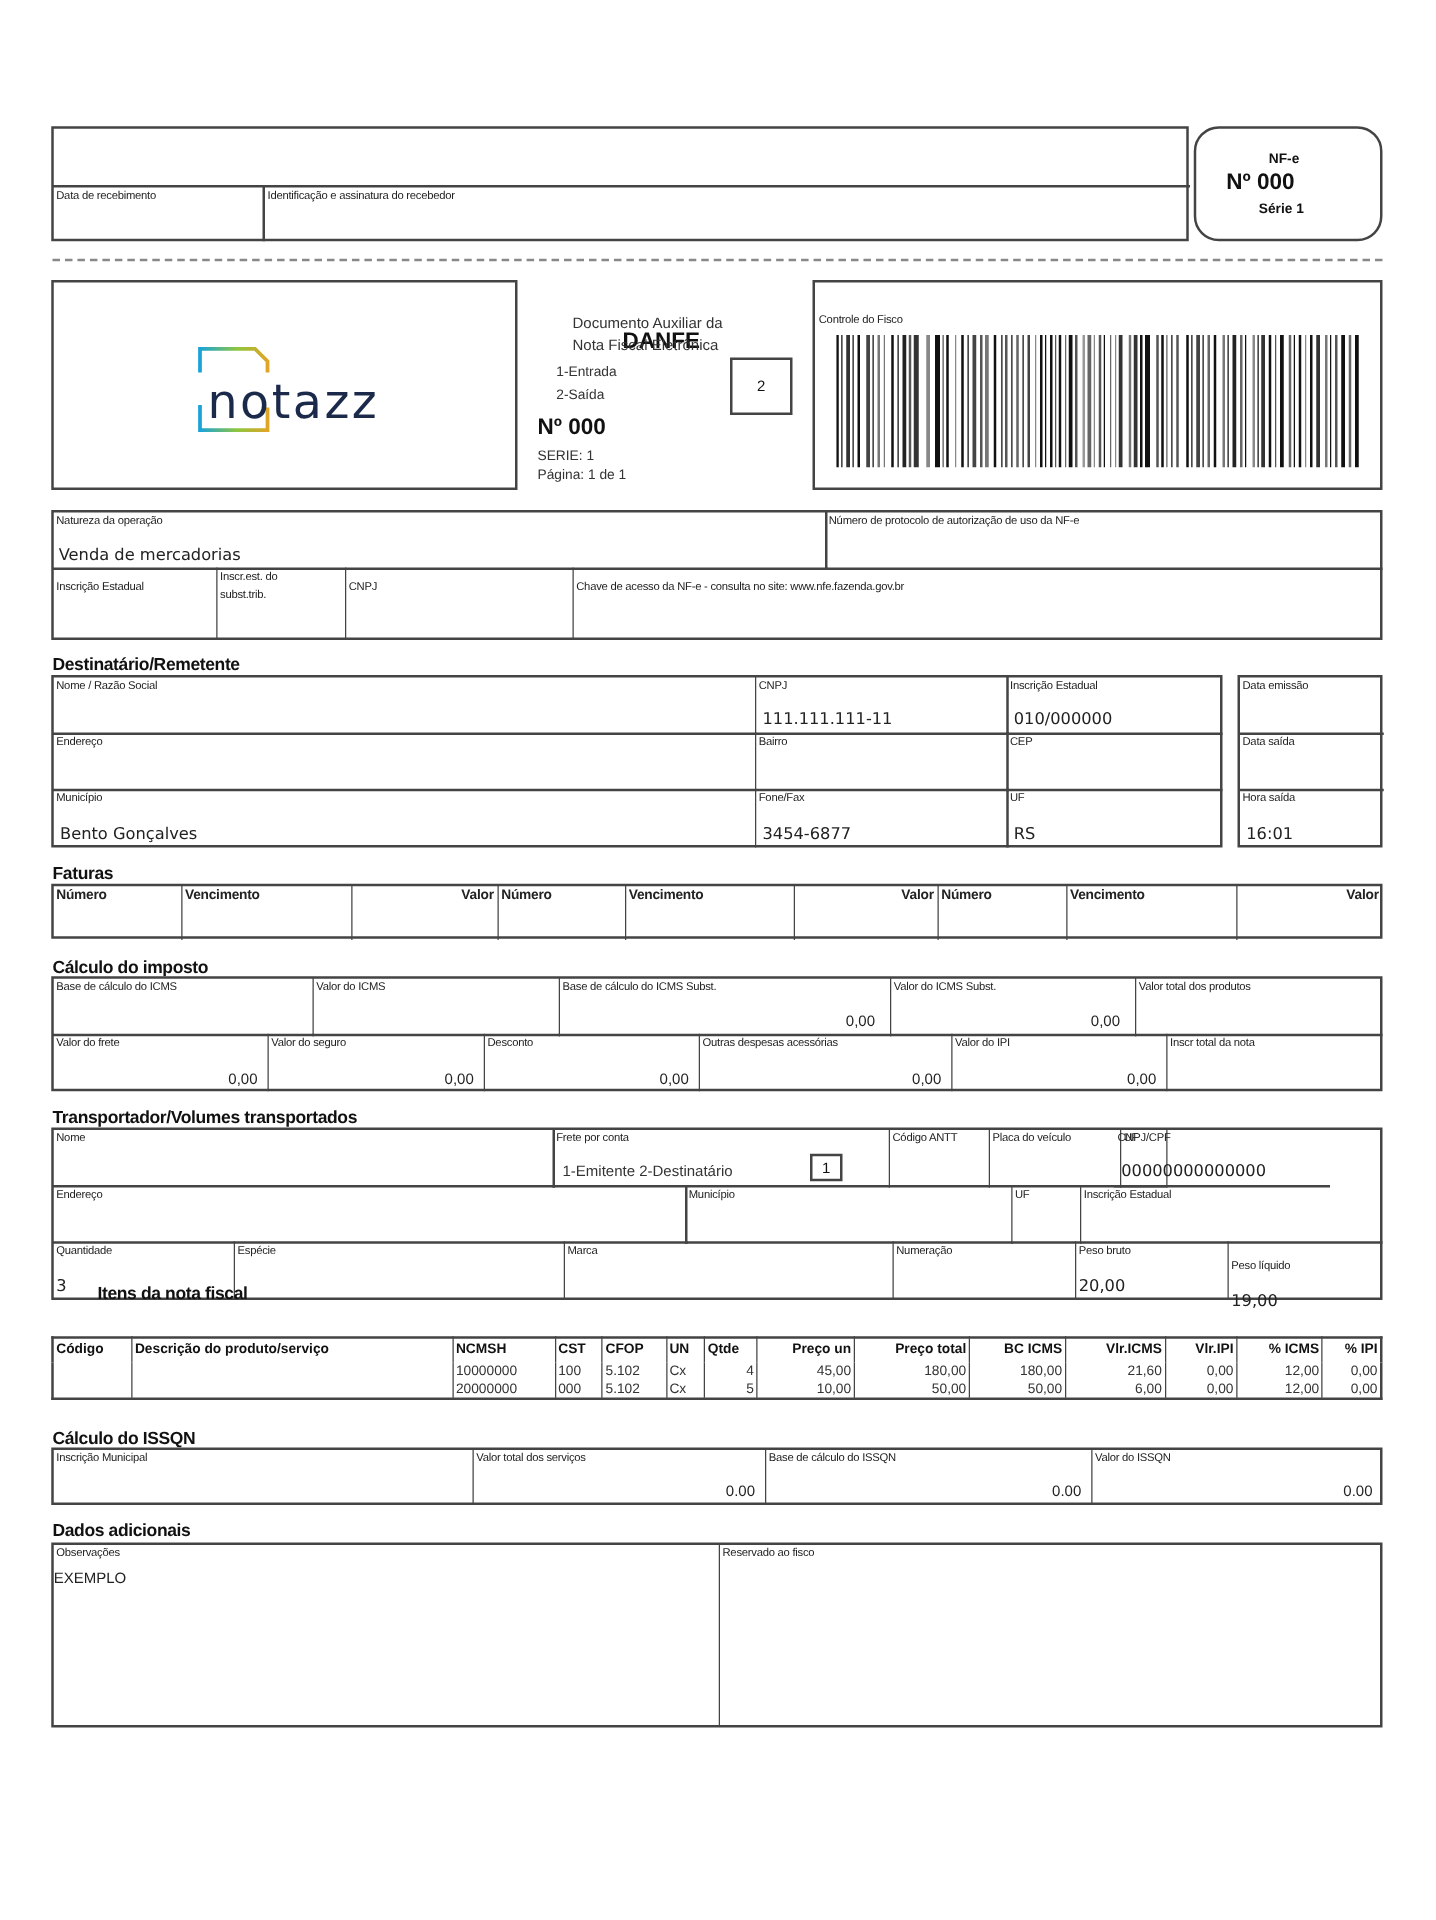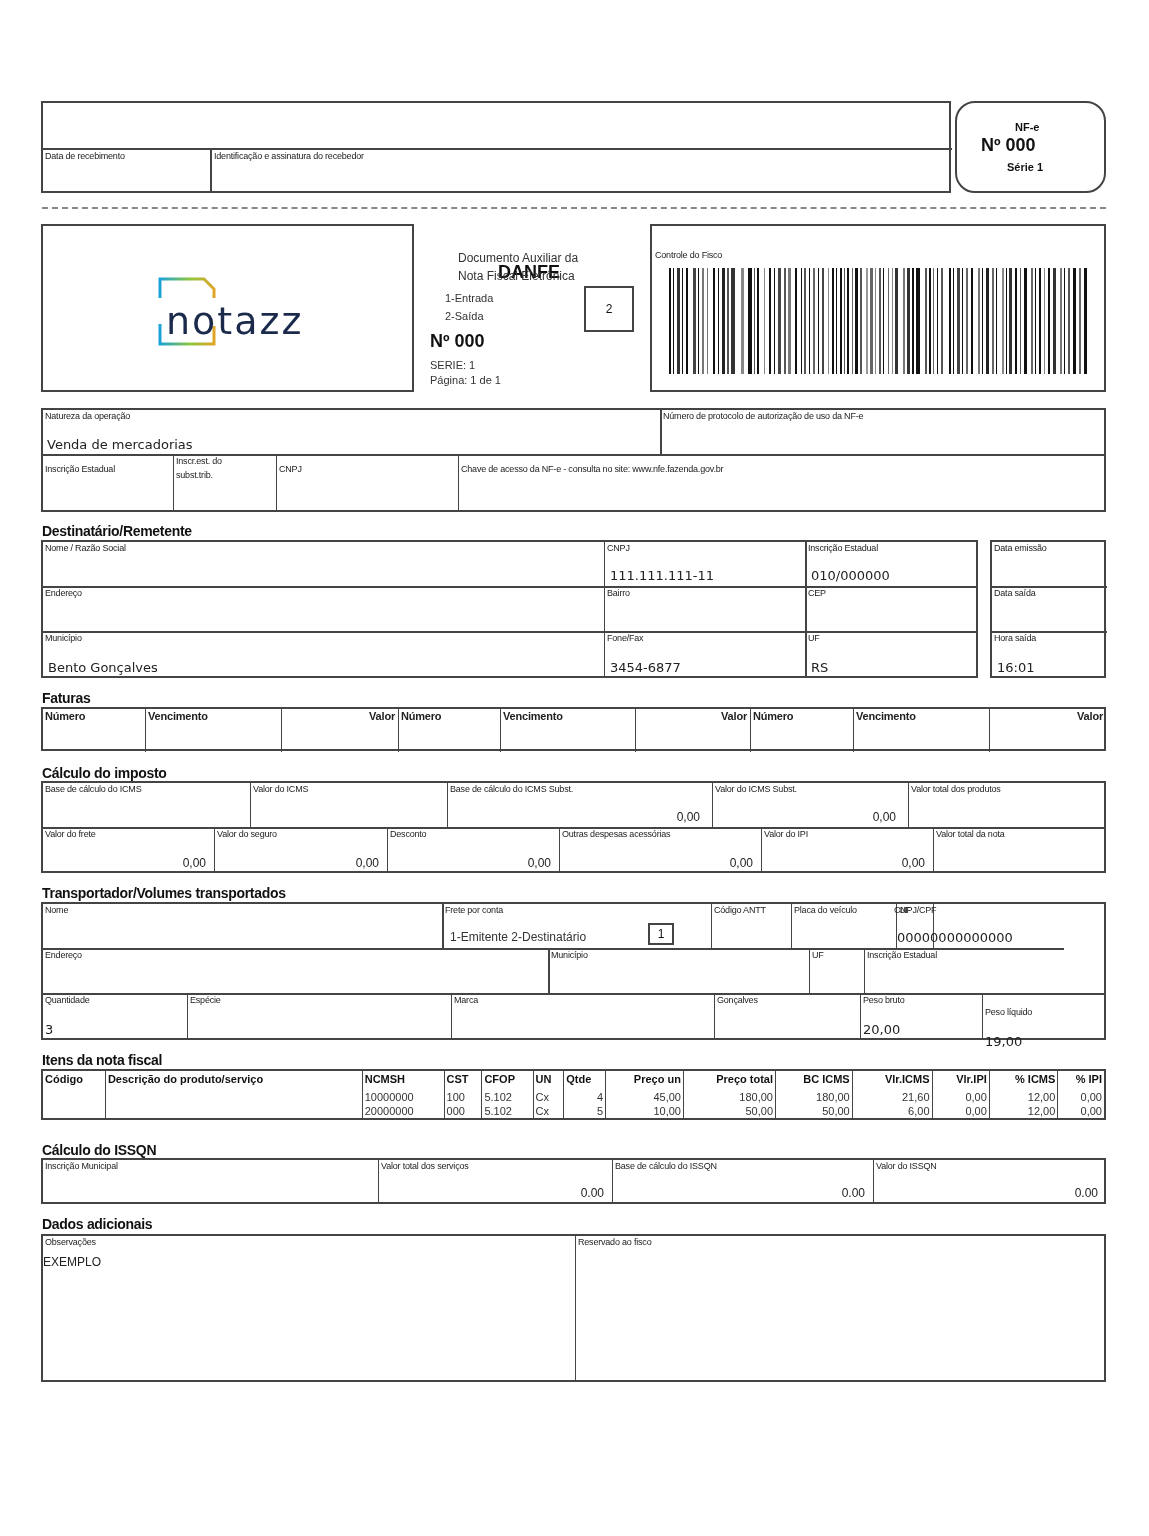--- a/index.html
+++ b/index.html
@@ -310,21 +310,21 @@
   </div>
   <div class="cell" style="left:516px;top:44px;width:203px;height:46px;border-width:0 1px 0 0;">
     <span class="lbl">Outras despesas acessórias</span>
       <span class="valr">0,00</span>
   </div>
   <div class="cell" style="left:718px;top:44px;width:173px;height:46px;border-width:0 1px 0 0;">
     <span class="lbl">Valor do IPI</span>
       <span class="valr">0,00</span>
   </div>
   <div class="cell" style="left:890px;top:44px;width:173px;height:46px;border:none;">
-    <span class="lbl">Valor total da nota</span>
+    <span class="lbl">Inscr total da nota</span>
       <span class="valr"></span>
   </div>
 </div>
 
 <div class="section-title" style="left:42px;top:885px;">Transportador/Volumes transportados</div>
 <div class="box" style="left:41px;top:902px;width:1065px;height:138px;">
 
   <div class="cell" style="left:-1px;top:-1px;width:402px;height:47px;border-width:0 2px 2px 0;">
     <span class="lbl">Nome</span>
   </div>
@@ -366,33 +366,33 @@
     <span class="lbl">Quantidade</span>
     <span class="val" style="left:3px;">3</span>
   </div>
   <div class="cell" style="left:144px;top:89px;width:265px;height:47px;border-width:0 1px 0 0;">
     <span class="lbl">Espécie</span>
   </div>
   <div class="cell" style="left:408px;top:89px;width:264px;height:47px;border-width:0 1px 0 0;">
     <span class="lbl">Marca</span>
   </div>
   <div class="cell" style="left:671px;top:89px;width:147px;height:47px;border-width:0 1px 0 0;">
-    <span class="lbl">Gonçalves</span>
+    <span class="lbl">Numeração</span>
   </div>
   <div class="cell" style="left:817px;top:89px;width:123px;height:47px;border-width:0 1px 0 0;">
     <span class="lbl">Peso bruto</span>
     <span class="val" style="left:3px;">20,00</span>
   </div>
   <div class="cell" style="left:939px;top:101px;width:124px;height:47px;border:none;">
     <span class="lbl">Peso líquido</span>
     <span class="val" style="left:3px;">19,00</span>
   </div>
 </div>
 
-<div class="section-title" style="left:42px;top:1052px;">Itens da nota fiscal</div>
+<div class="section-title" style="left:42px;top:1026px;padding-left:36px;">Itens da nota fiscal</div>
 <table class="items-table" style="left:41px;top:1069px;width:1065px;border:2px solid #444;">
   <thead>
     <tr style="border-bottom:0;">
       <th style="width:62px;">Código</th>
       <th style="width:251px;">Descrição do produto/serviço</th>
       <th style="width:80px;">NCMSH</th>
       <th style="width:37px;">CST</th>
       <th style="width:50px;">CFOP</th>
       <th style="width:30px;">UN</th>
       <th style="width:41px;">Qtde</th>

